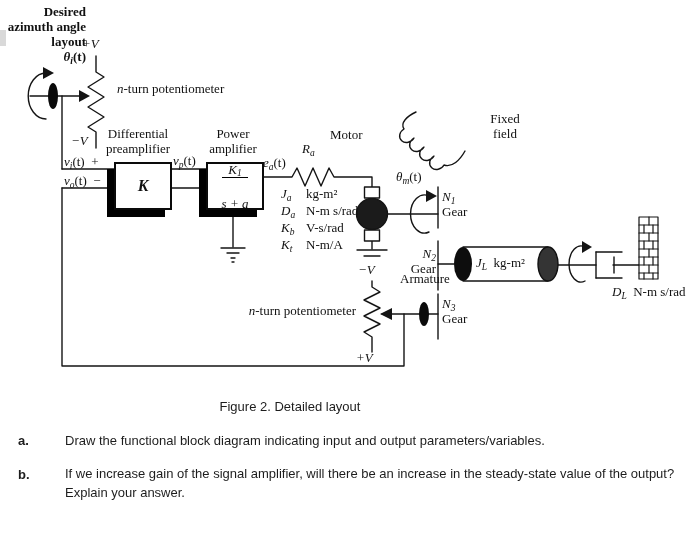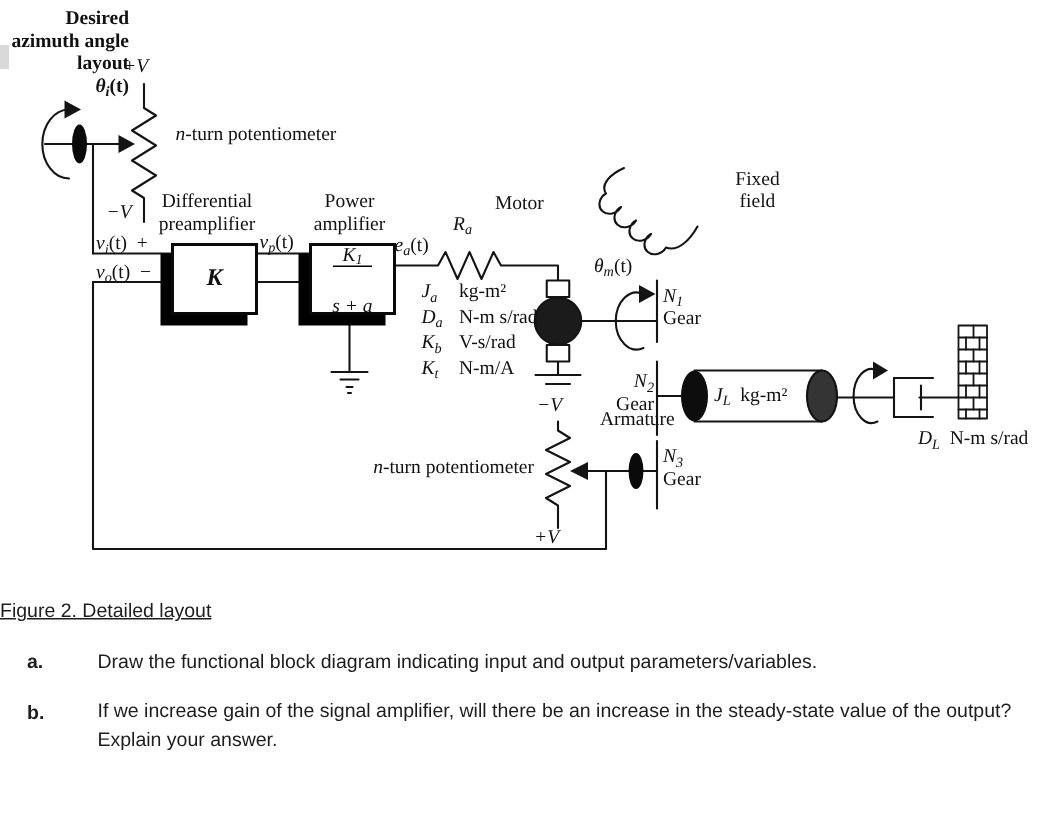--- a/index.html
+++ b/index.html
@@ -18,22 +18,22 @@
   .gainK{font:bold italic 16px "Liberation Serif",serif;}
   .frac{font:13px "Liberation Serif",serif;text-align:center;line-height:13px;}
   .fnum{border-bottom:1.4px solid #000;padding:0 4px 1px;font-style:italic;}
   .fnum sub{font-size:9.5px;vertical-align:-2px;line-height:0;}
   .fden{font-style:italic;padding-top:19px;}
   .prow{display:block;height:17px;}
   .psym{display:inline-block;width:25px;font-style:italic;}
   .q{position:absolute;font:13px "Liberation Sans",sans-serif;color:#1d1d1d;
      white-space:nowrap;line-height:19px;z-index:4;}
   .qb{font-weight:bold;}
-  .caption{position:absolute;left:0;top:399px;width:580px;text-align:left;
-           font:13px "Liberation Sans",sans-serif;color:#1d1d1d;z-index:4;text-decoration:underline;}
+  .caption{position:absolute;left:0;top:399px;width:580px;text-align:center;
+           font:13px "Liberation Sans",sans-serif;color:#1d1d1d;z-index:4;}
 </style>
 </head>
 <body>
 
 <div id="page">
 
   <svg class="diag" width="700" height="543" viewBox="0 0 700 543" fill="none" stroke="#141414" stroke-width="1.4" stroke-linecap="round" stroke-linejoin="round">
 
     <rect x="0" y="30" width="6" height="16" fill="#d9d9d9" stroke="none"></rect>
 

